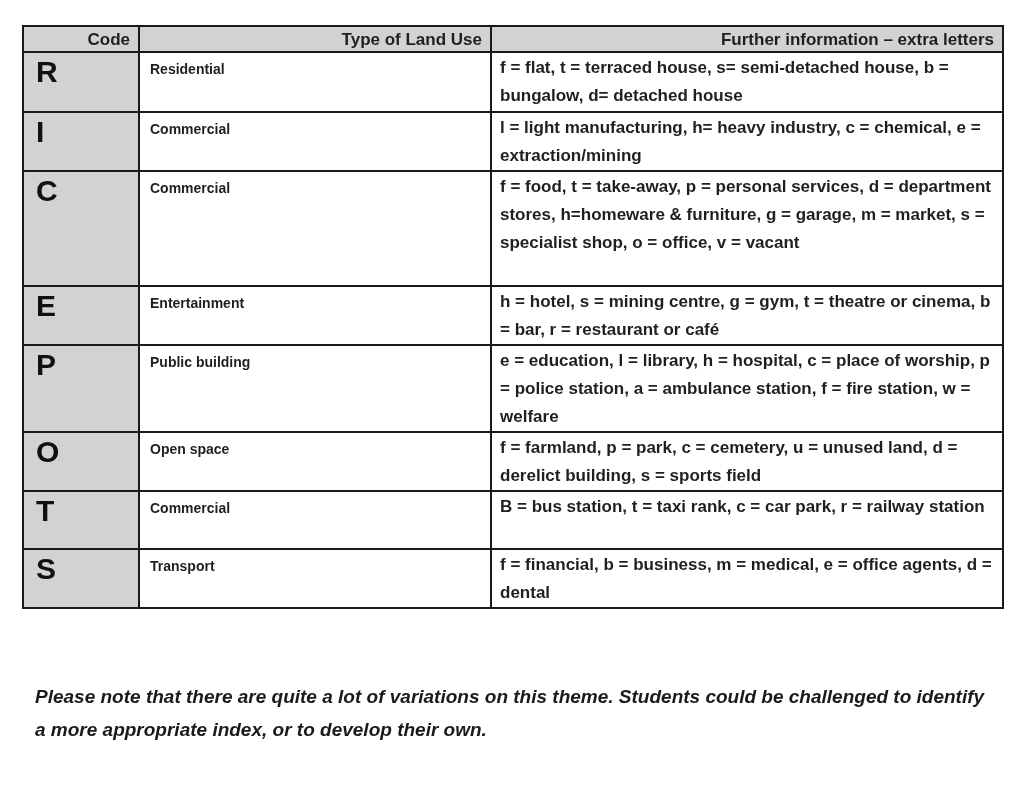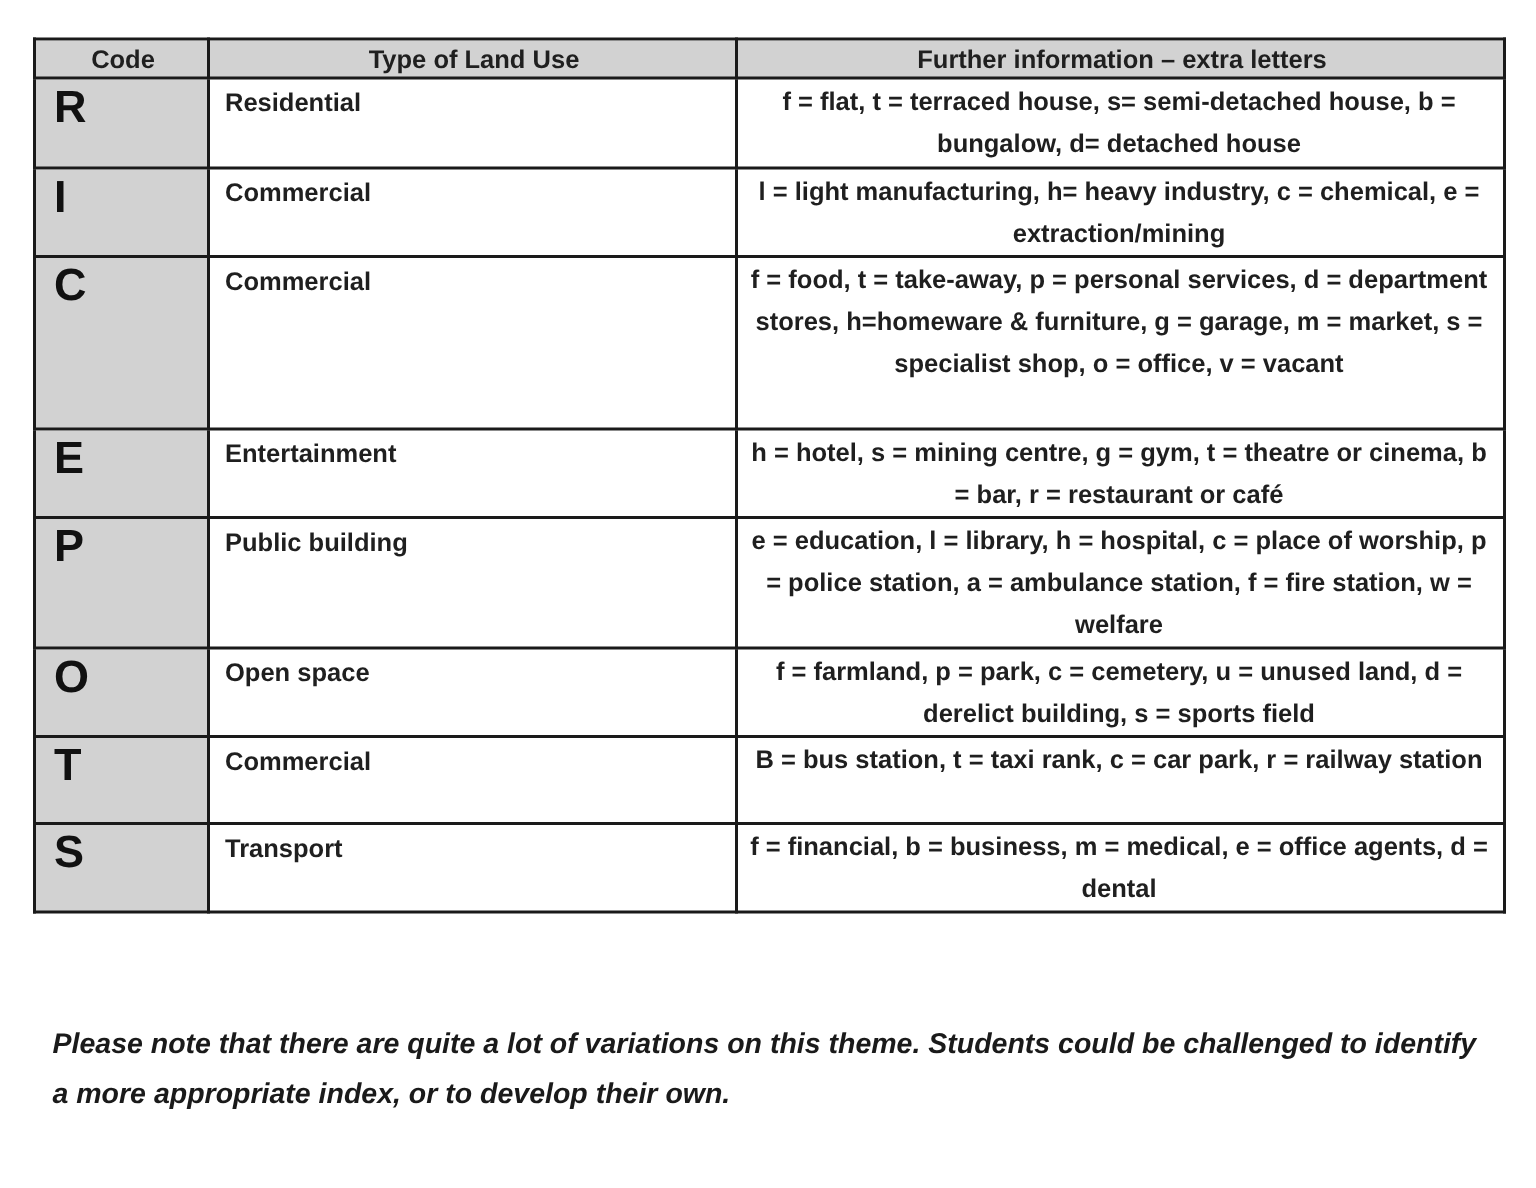--- a/index.html
+++ b/index.html
@@ -31,21 +31,21 @@
     vertical-align: top;
     overflow: hidden;
   }
   col.c-code  { width: 116px; }
   col.c-type  { width: 352px; }
   col.c-info  { width: 512px; }
 
   thead tr { height: 26px; }
   thead th {
     background: #d2d2d2;
-    text-align: center;
+    text-align: right;
     font-size: 17px;
     font-weight: 700;
     line-height: 23px;
     padding: 1px 8px 0 10px;
     white-space: nowrap;
   }
   tbody tr:nth-child(1) { height: 60px; }
   tbody tr:nth-child(2) { height: 58px; }
   tbody tr:nth-child(3) { height: 115px; }
   tbody tr:nth-child(4) { height: 58px; }
@@ -57,32 +57,31 @@
   td.code-cell {
     background: #d2d2d2;
     font-size: 30px;
     font-weight: 700;
     line-height: 34px;
     padding: 2px 6px 0 12px;
     color: #111111;
   }
   td.type-cell {
     background: #ffffff;
-    font-size: 17px;
+    font-size: 14px;
     font-weight: 600;
     line-height: 26px;
     padding: 3px 8px 0 10px;
   }
   td.info-cell {
     background: #ffffff;
     font-size: 17px;
     font-weight: 600;
     line-height: 28px;
     padding: 1px 10px 0 8px;
-    text-align: center;
   }
 
   .notes {
     position: absolute;
     left: 35px;
     top: 680px;
     width: 960px;
     font-style: italic;
     font-weight: 600;
     font-size: 19px;

